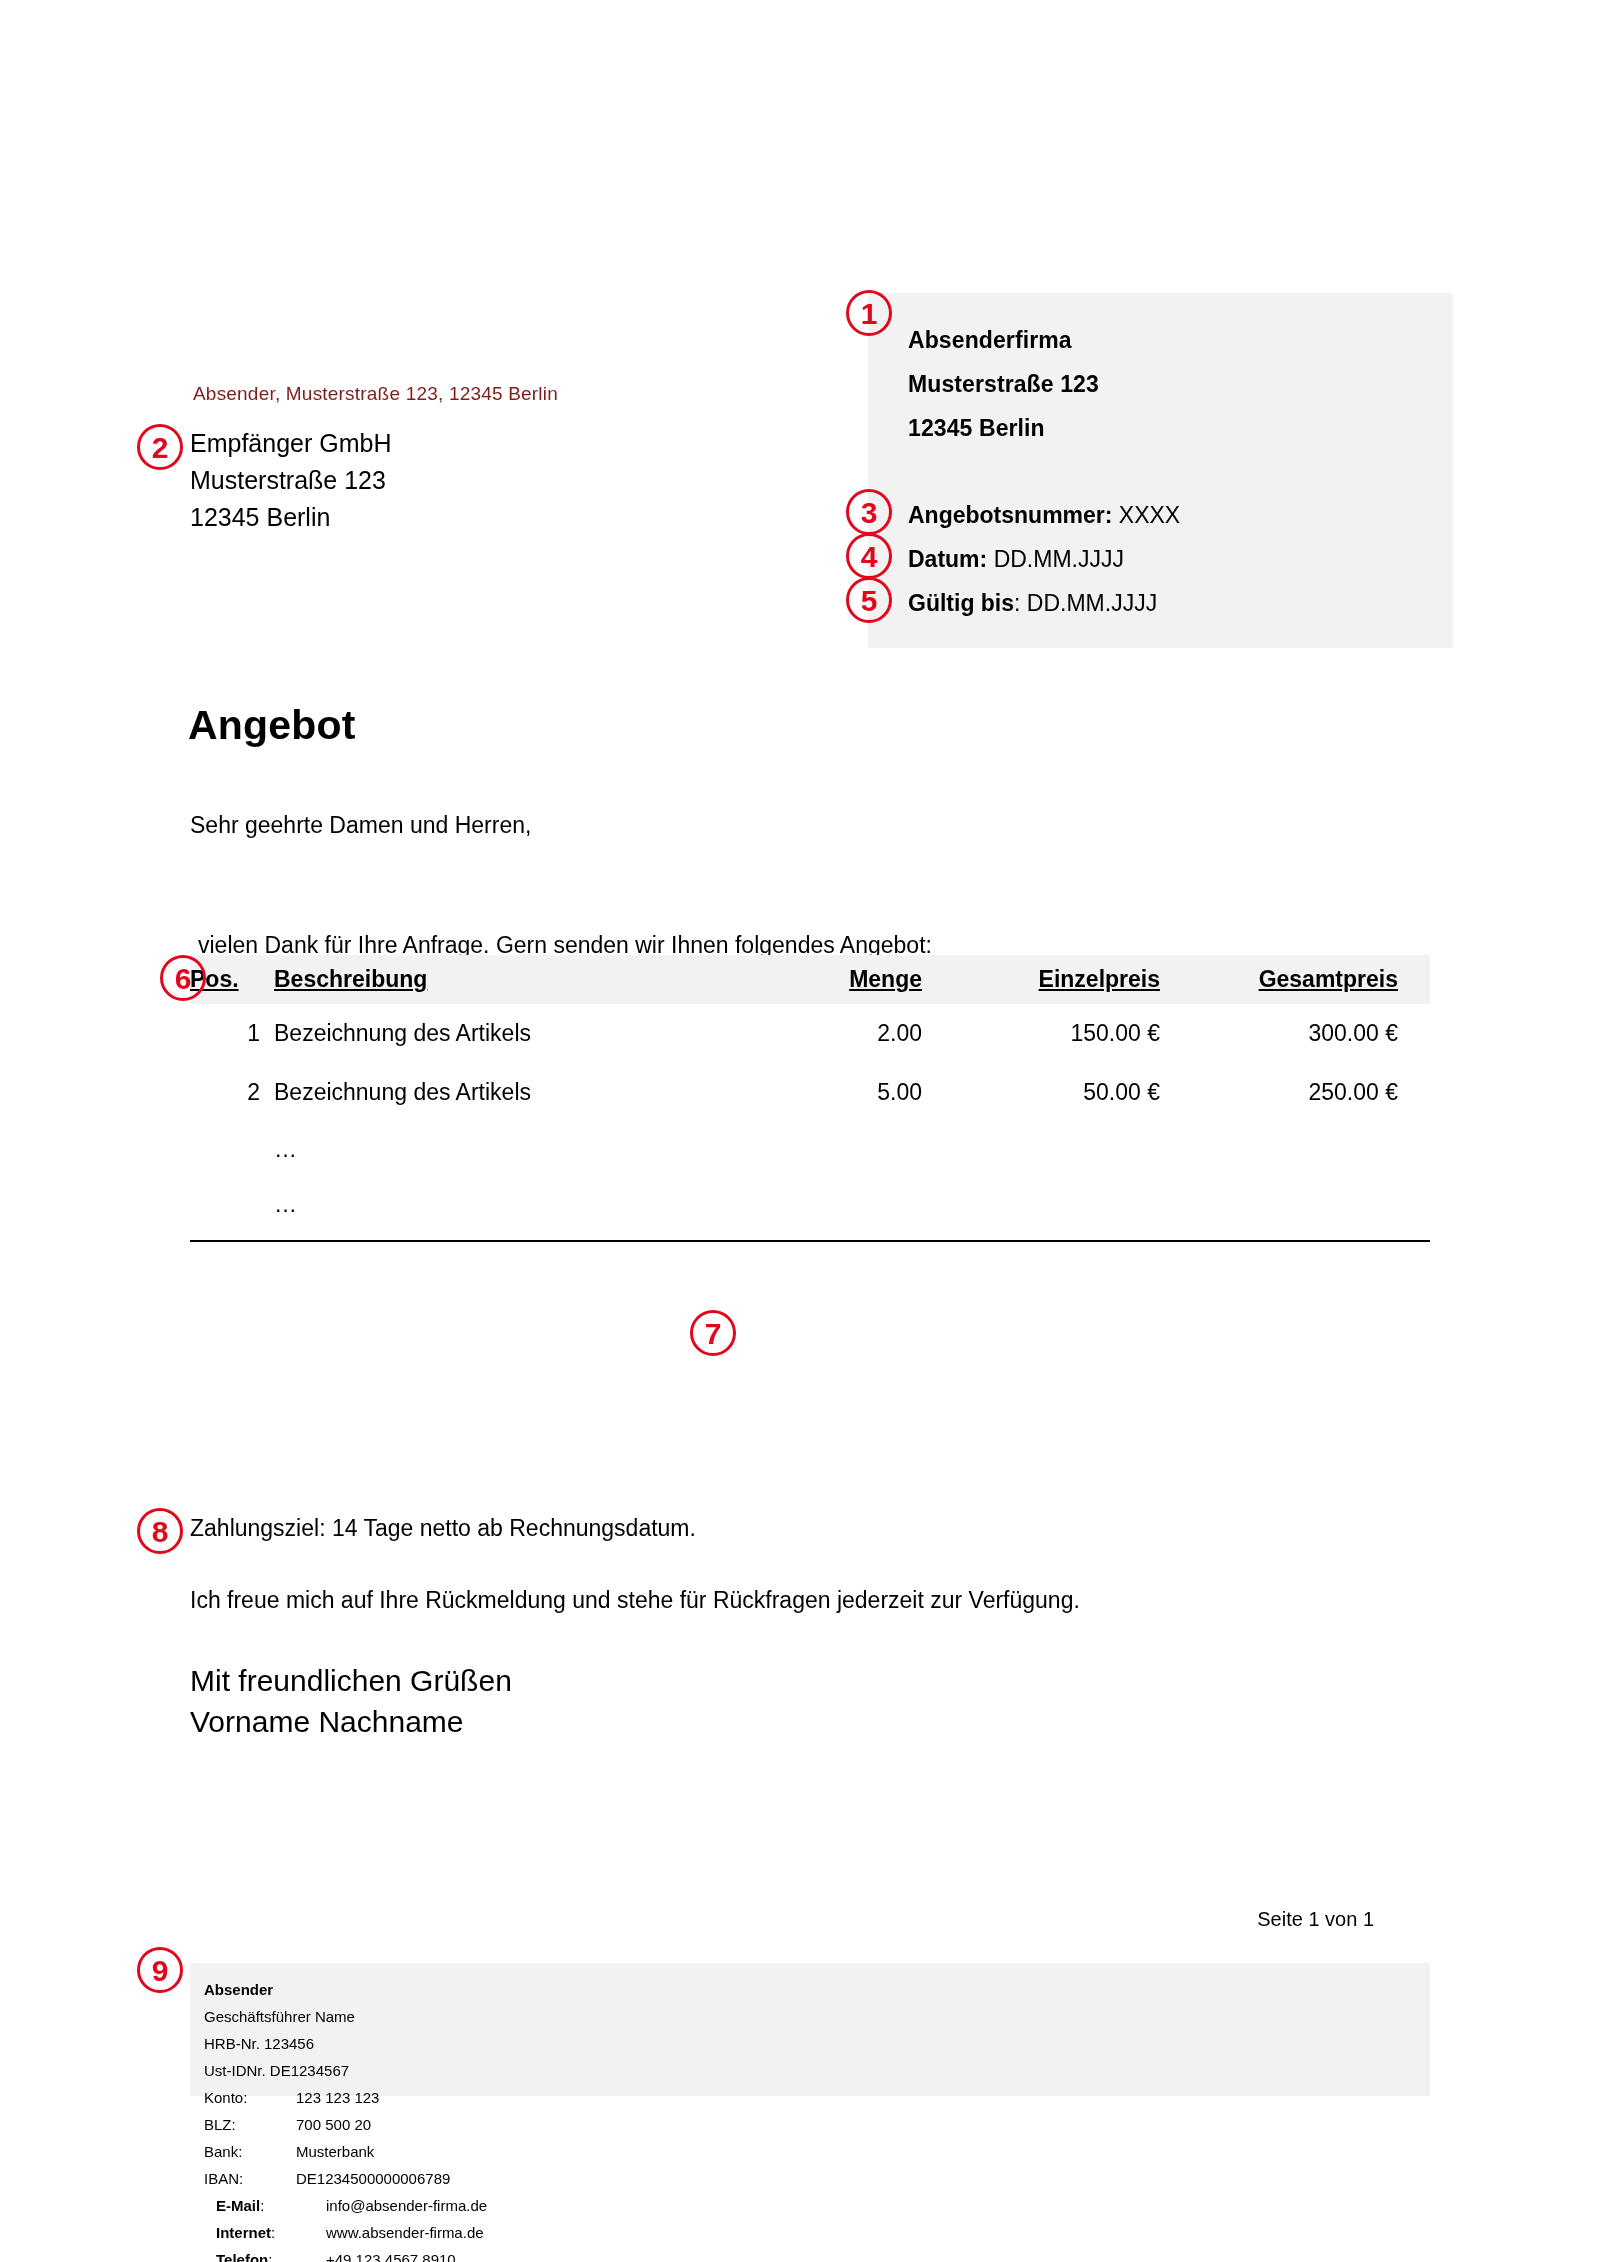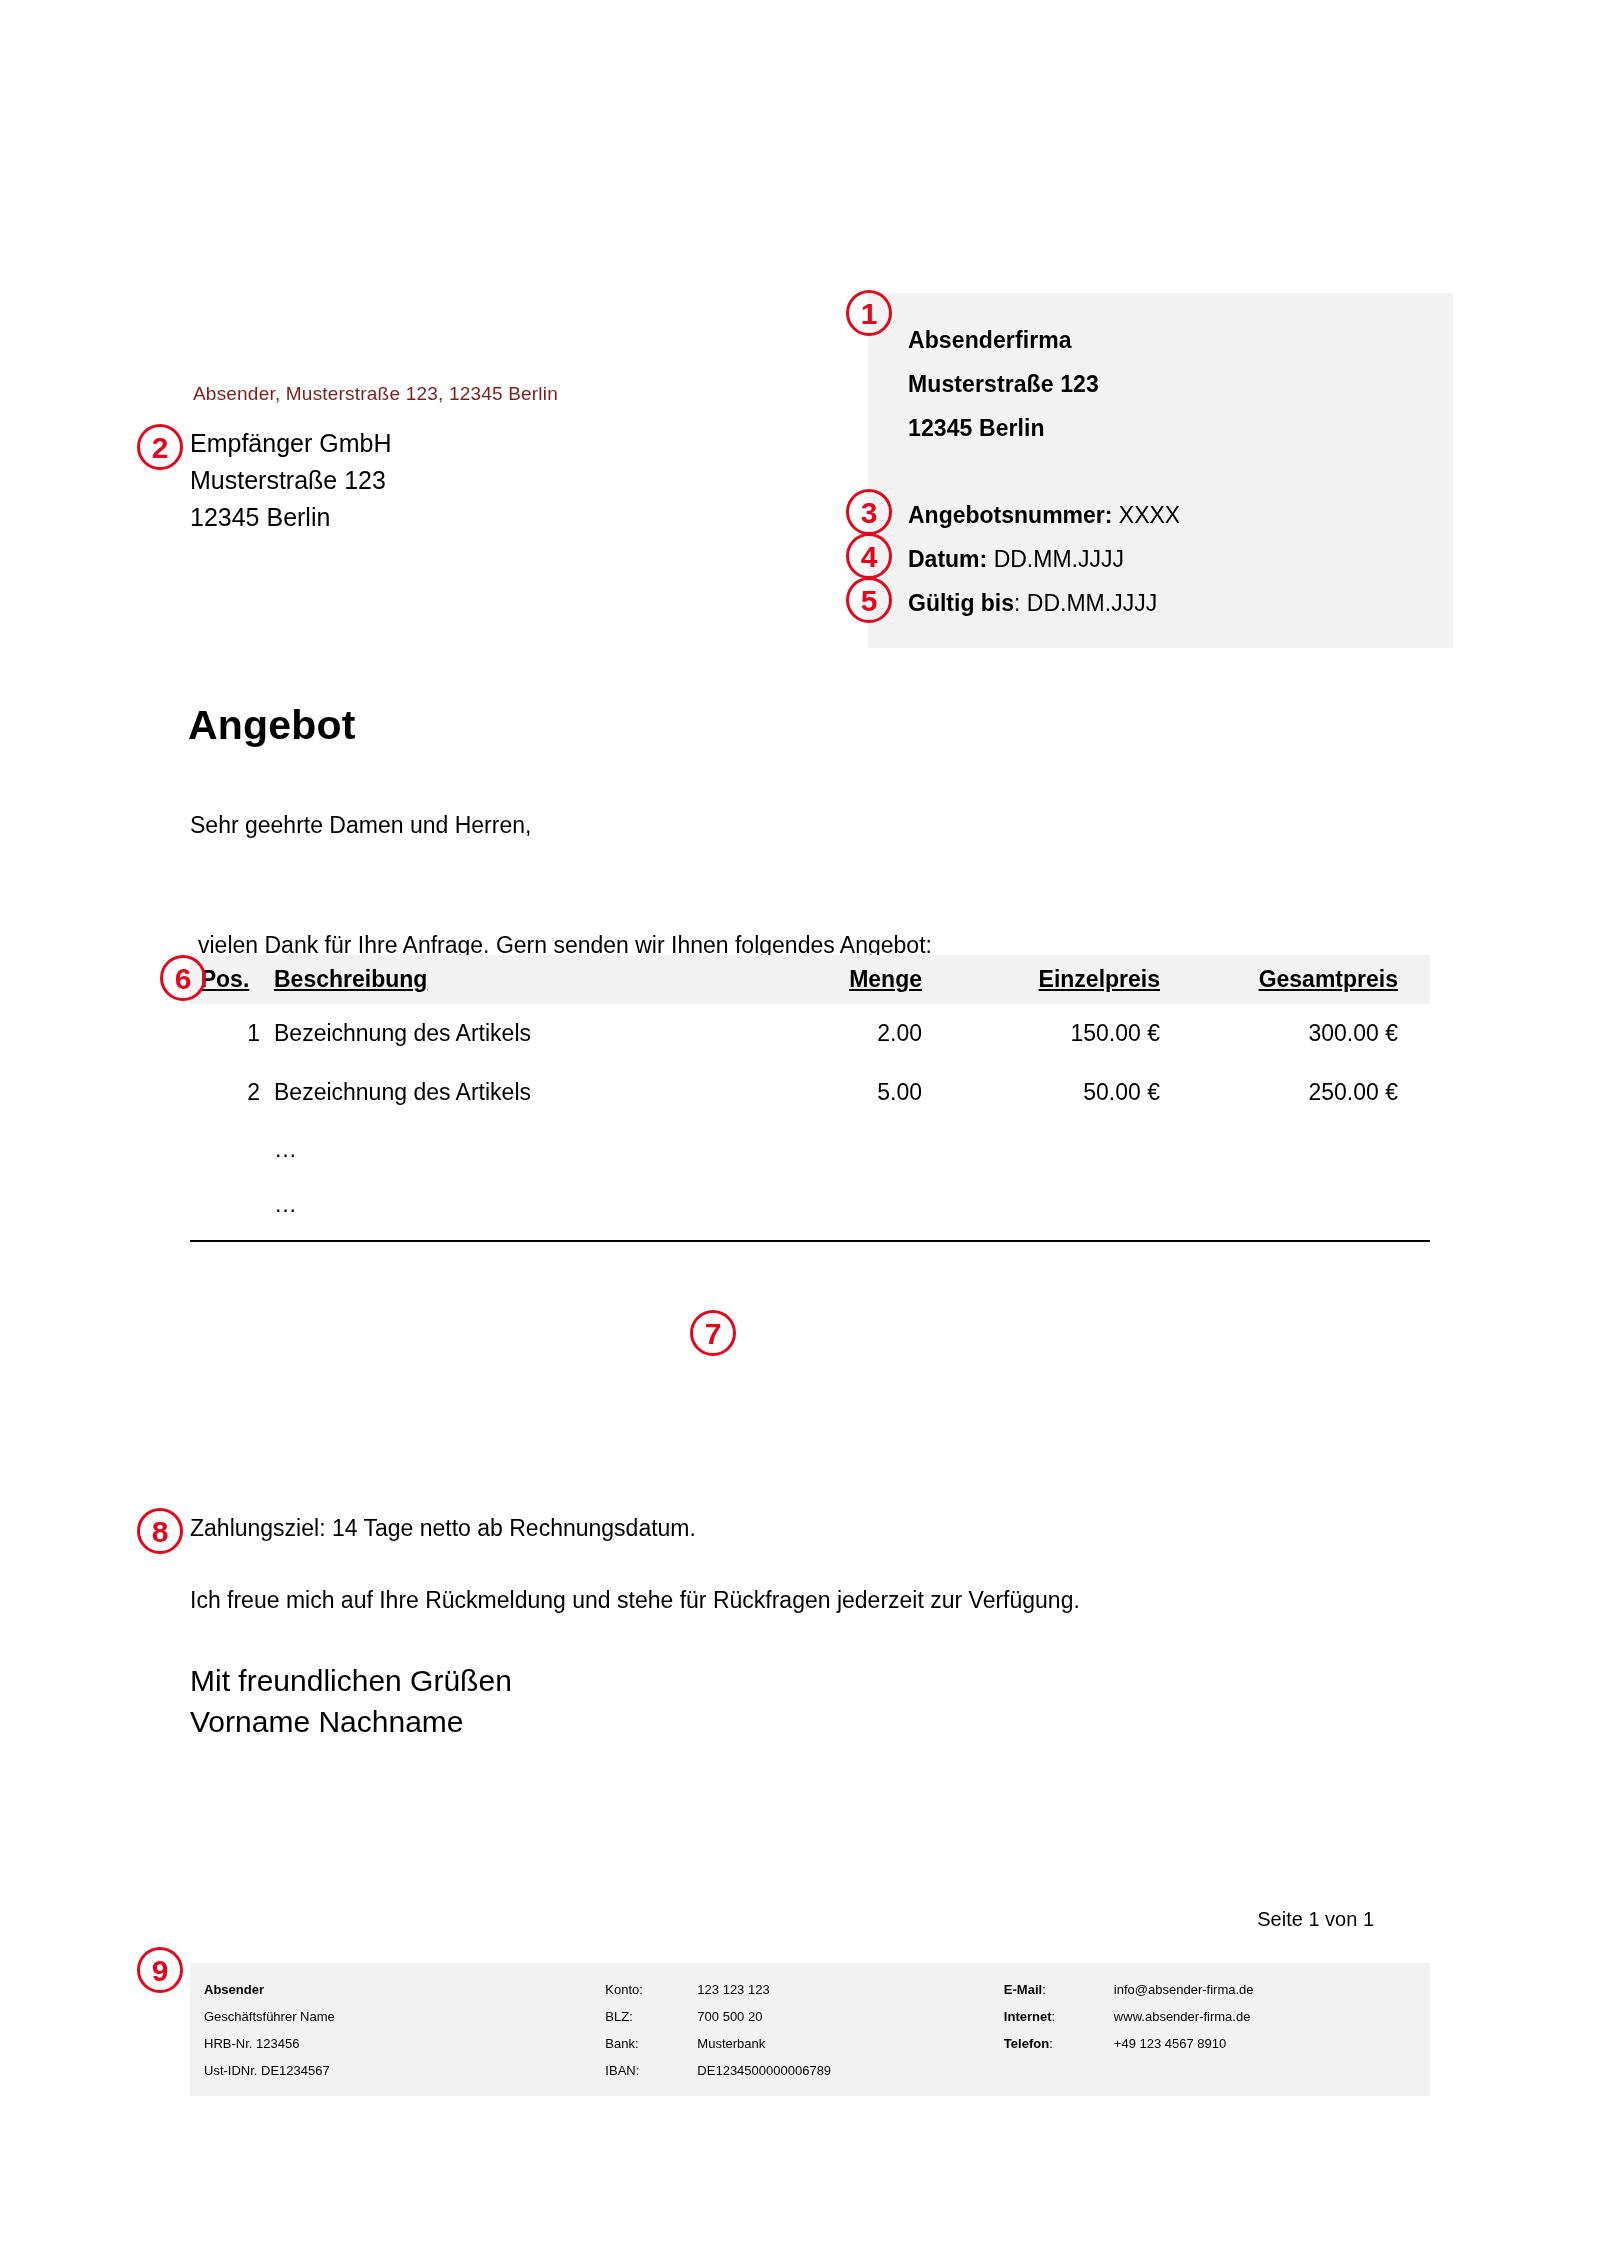--- a/index.html
+++ b/index.html
@@ -119,21 +119,21 @@
     font-size: 23px;
   }
   .items thead tr { background: #f2f2f2; }
   .items th {
     font-weight: bold;
     padding: 11px 0 11px 0;
     text-align: right;
     white-space: nowrap;
   }
   .items th span { text-decoration: underline; }
-  .items th.c-pos { width: 70px; text-align: center; padding-right: 14px; }
+  .items th.c-pos { width: 70px; text-align: left; padding-right: 14px; }
   .items th.c-desc { text-align: left; }
   .items th.c-qty { width: 190px; padding-right: 28px; }
   .items th.c-unit { width: 210px; padding-right: 28px; }
   .items th.c-total { width: 210px; padding-right: 32px; }
   .items td {
     padding: 16px 0 16px 0;
     text-align: right;
     white-space: nowrap;
   }
   .items td.c-pos { text-align: right; padding-right: 14px; }
@@ -209,24 +209,25 @@
     height: 133px;
     background: #f2f2f2;
   }
   .footer-grid {
     position: absolute;
     left: 190px;
     top: 1963px;
     width: 1240px;
     height: 133px;
     display: flex;
-    font-size: 13px;
+    font-size: 15px;
     line-height: 27px;
     box-sizing: border-box;
     padding: 13px 0 0 14px;
+    flex-direction: column;
   }
   .fcol { box-sizing: border-box; }
   .fcol-1 { width: 405px; }
   .fcol-2 { width: 390px; }
   .fcol-3 { width: 430px; margin-left: 12px; }
   .fcol-1 .first { font-weight: bold; }
   .frow { display: flex; white-space: nowrap; }
   .fkey { width: 92px; flex: none; }
   .fcol-3 .fkey { width: 110px; font-weight: bold; }
   .fval { }

